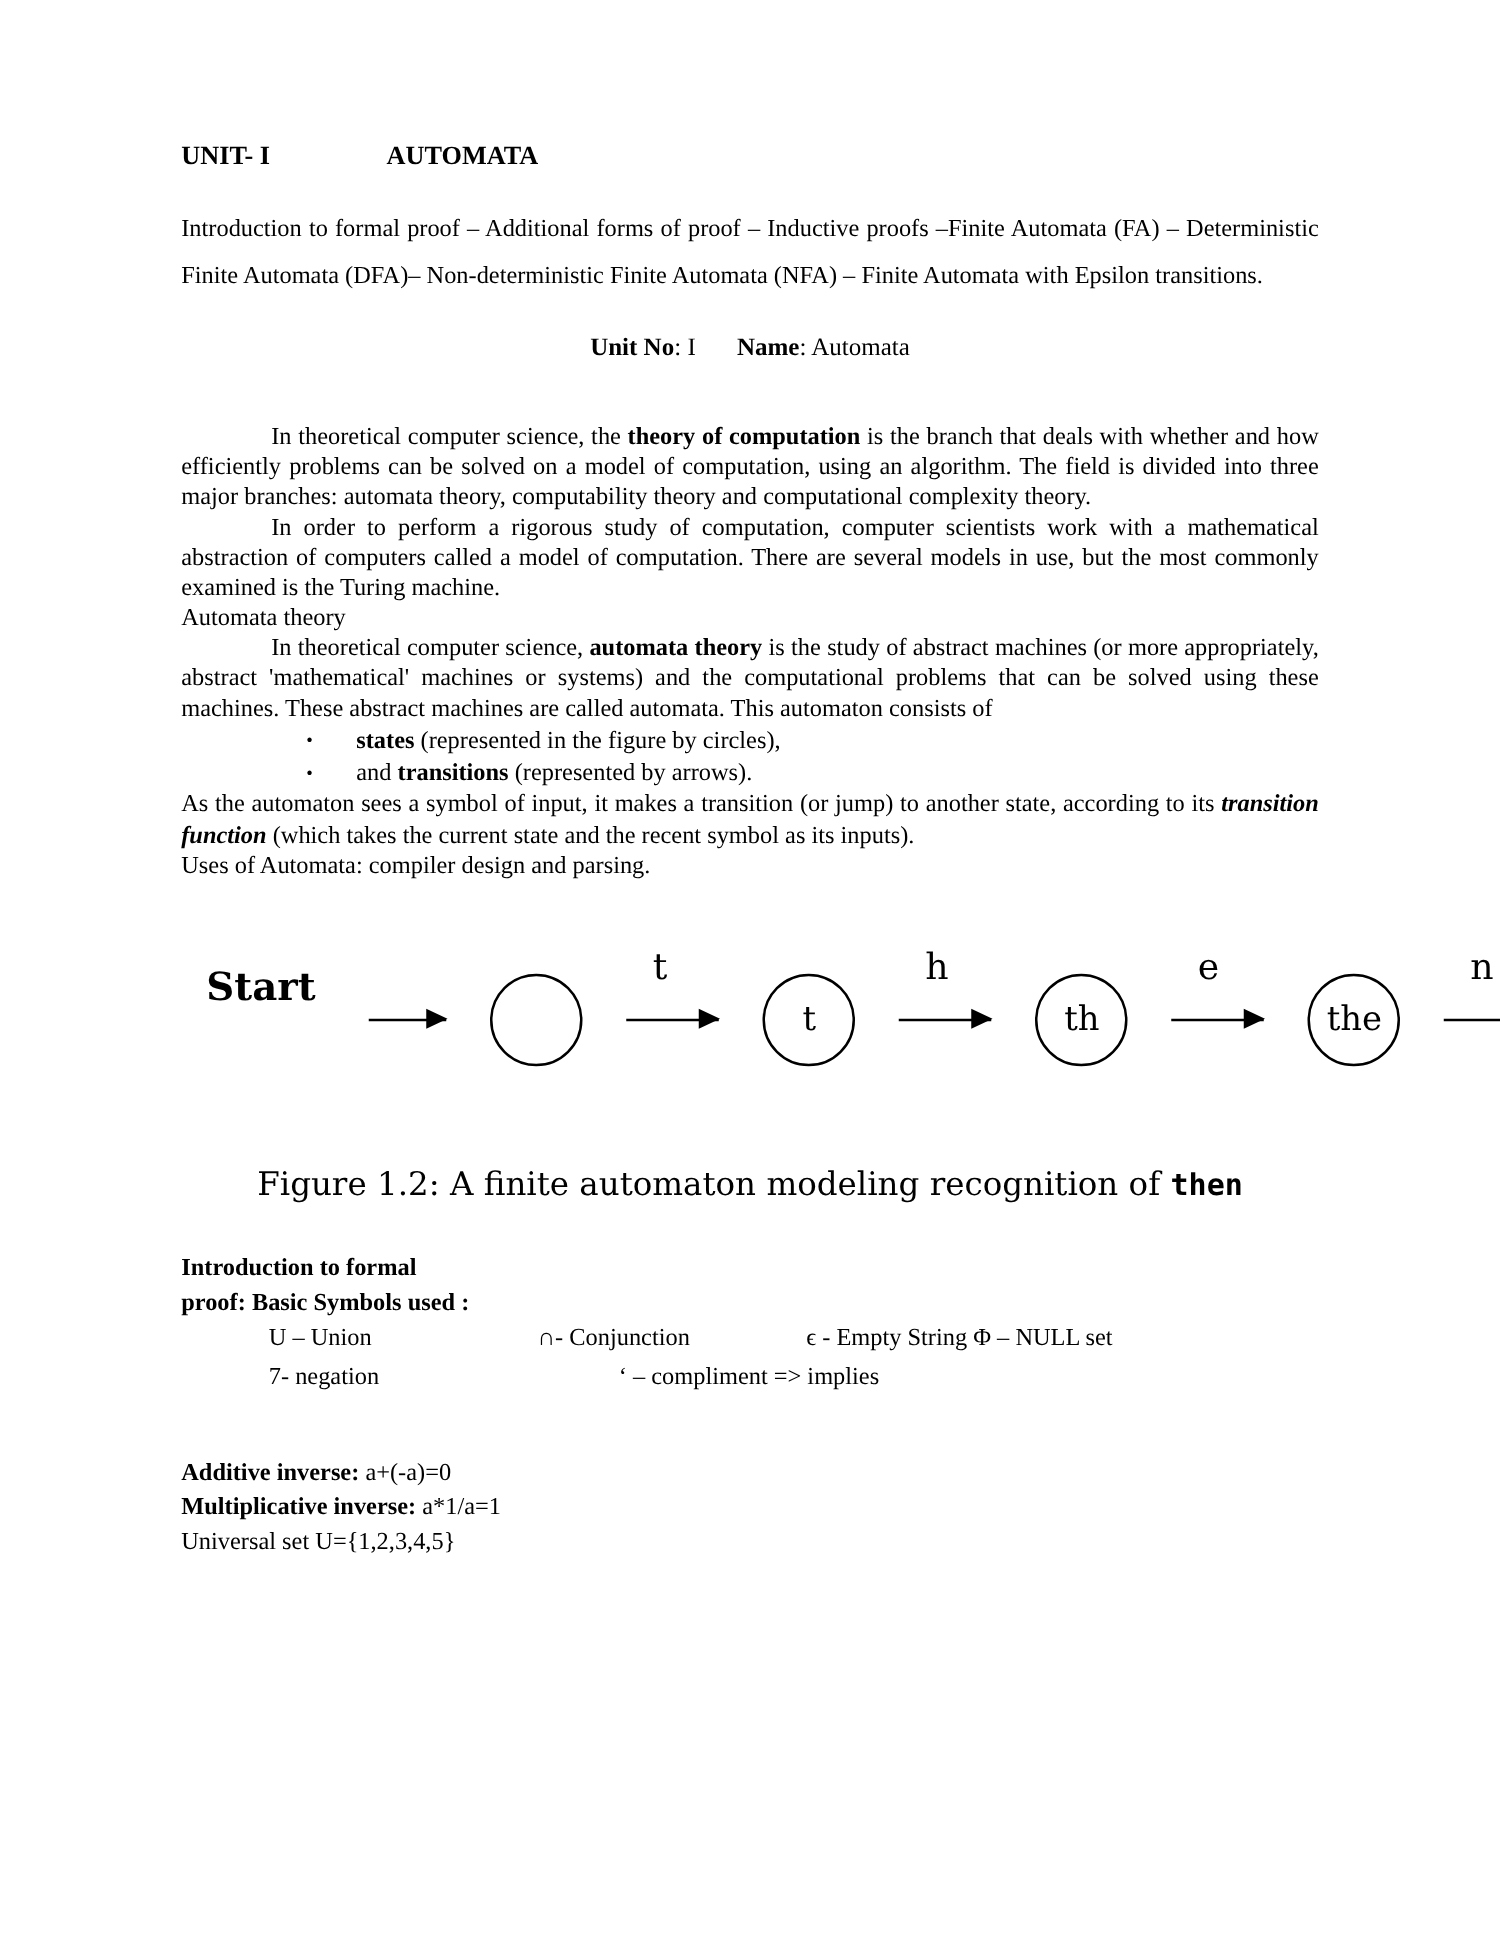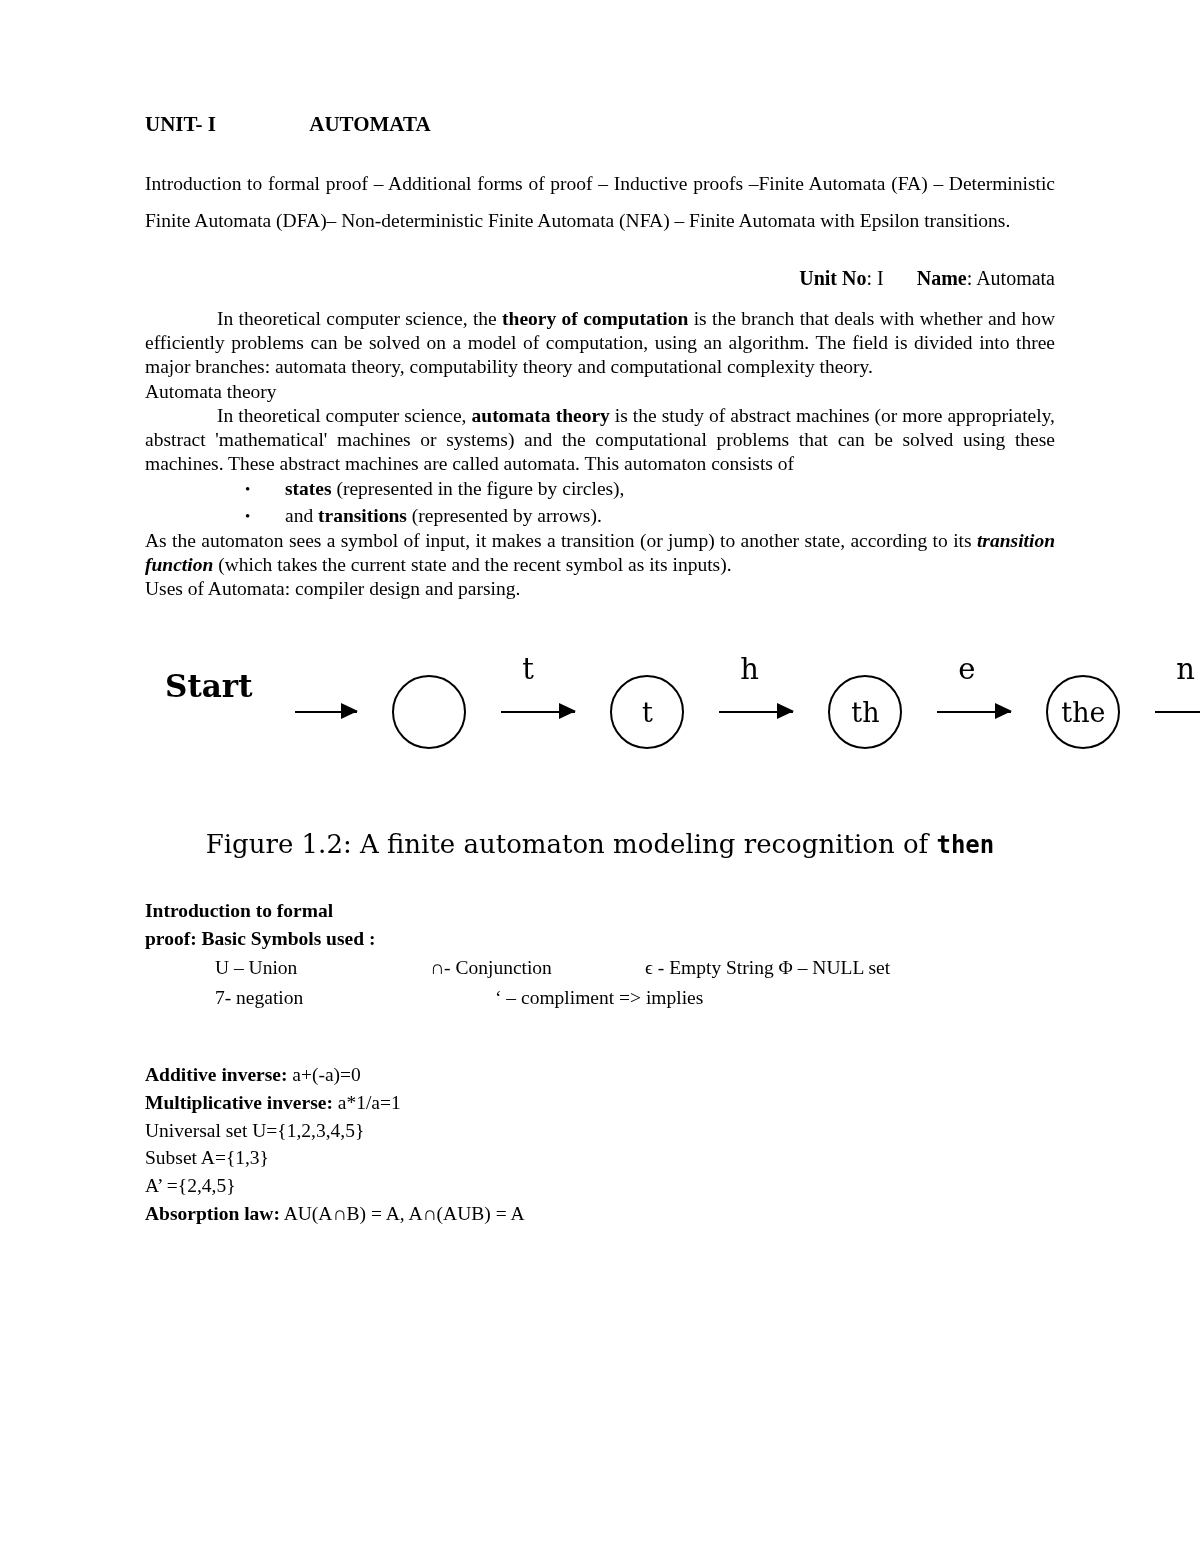--- a/index.html
+++ b/index.html
@@ -12,21 +12,21 @@
   }
   .b  { font-weight:bold; }
   .i  { }
   .bi { font-weight:bold; font-style:italic; }
 
   .title-row { font-size:21px; font-weight:bold; margin-bottom:28px; }
   .title-row .gap { margin-left:88px; }
 
   .intro { font-size:19.5px; line-height:1.9; text-align:justify; margin-bottom:28px; }
 
-  .unit-line { text-align:right; font-size:20px; margin-bottom:17px; }
+  .unit-line { text-align:center; font-size:20px; margin-bottom:48px; }
   .unit-line .namepart { margin-left:28px; }
 
   .bodytext { font-size:19.5px; line-height:1.24; text-align:justify; }
   .indent { text-indent:72px; }
 
   .plainline { font-size:19.5px; line-height:1.24; }
 
   .bullet-row { font-size:19.5px; line-height:1.35; padding-left:100px; }
   .bullet-row .dot { display:inline-block; width:40px; font-size:15px; vertical-align:1px; }
 
@@ -83,20 +83,21 @@
 
   <div class="unit-line">
     <span class="b">Unit No</span><span>: I</span>
     <span class="b namepart">Name</span><span>: Automata</span>
   </div>
 
   <p class="bodytext indent">
     <span>In theoretical computer science, the </span><span class="b">theory of computation</span><span> is the branch that deals with whether and how efficiently problems can be solved on a model of computation, using an algorithm. The field is divided into three major branches: automata theory, computability theory and computational complexity theory.</span>
   </p>
 
+  <p class="bodytext indent">In order to perform a rigorous study of computation, computer scientists work with a mathematical abstraction of computers called a model of computation. There are several models in use, but the most commonly examined is the Turing machine.</p>
 
   <div class="plainline">Automata theory</div>
 
   <p class="bodytext indent">
     <span>In theoretical computer science, </span><span class="b">automata theory</span><span> is the study of abstract machines (or more appropriately, abstract 'mathematical' machines or systems) and the computational problems that can be solved using these machines. These abstract machines are called automata. This automaton consists of</span>
   </p>
 
   <div class="bullet-row">
     <span class="dot">•</span><span></span><span class="b">states</span><span> (represented in the figure by circles),</span>
   </div>

